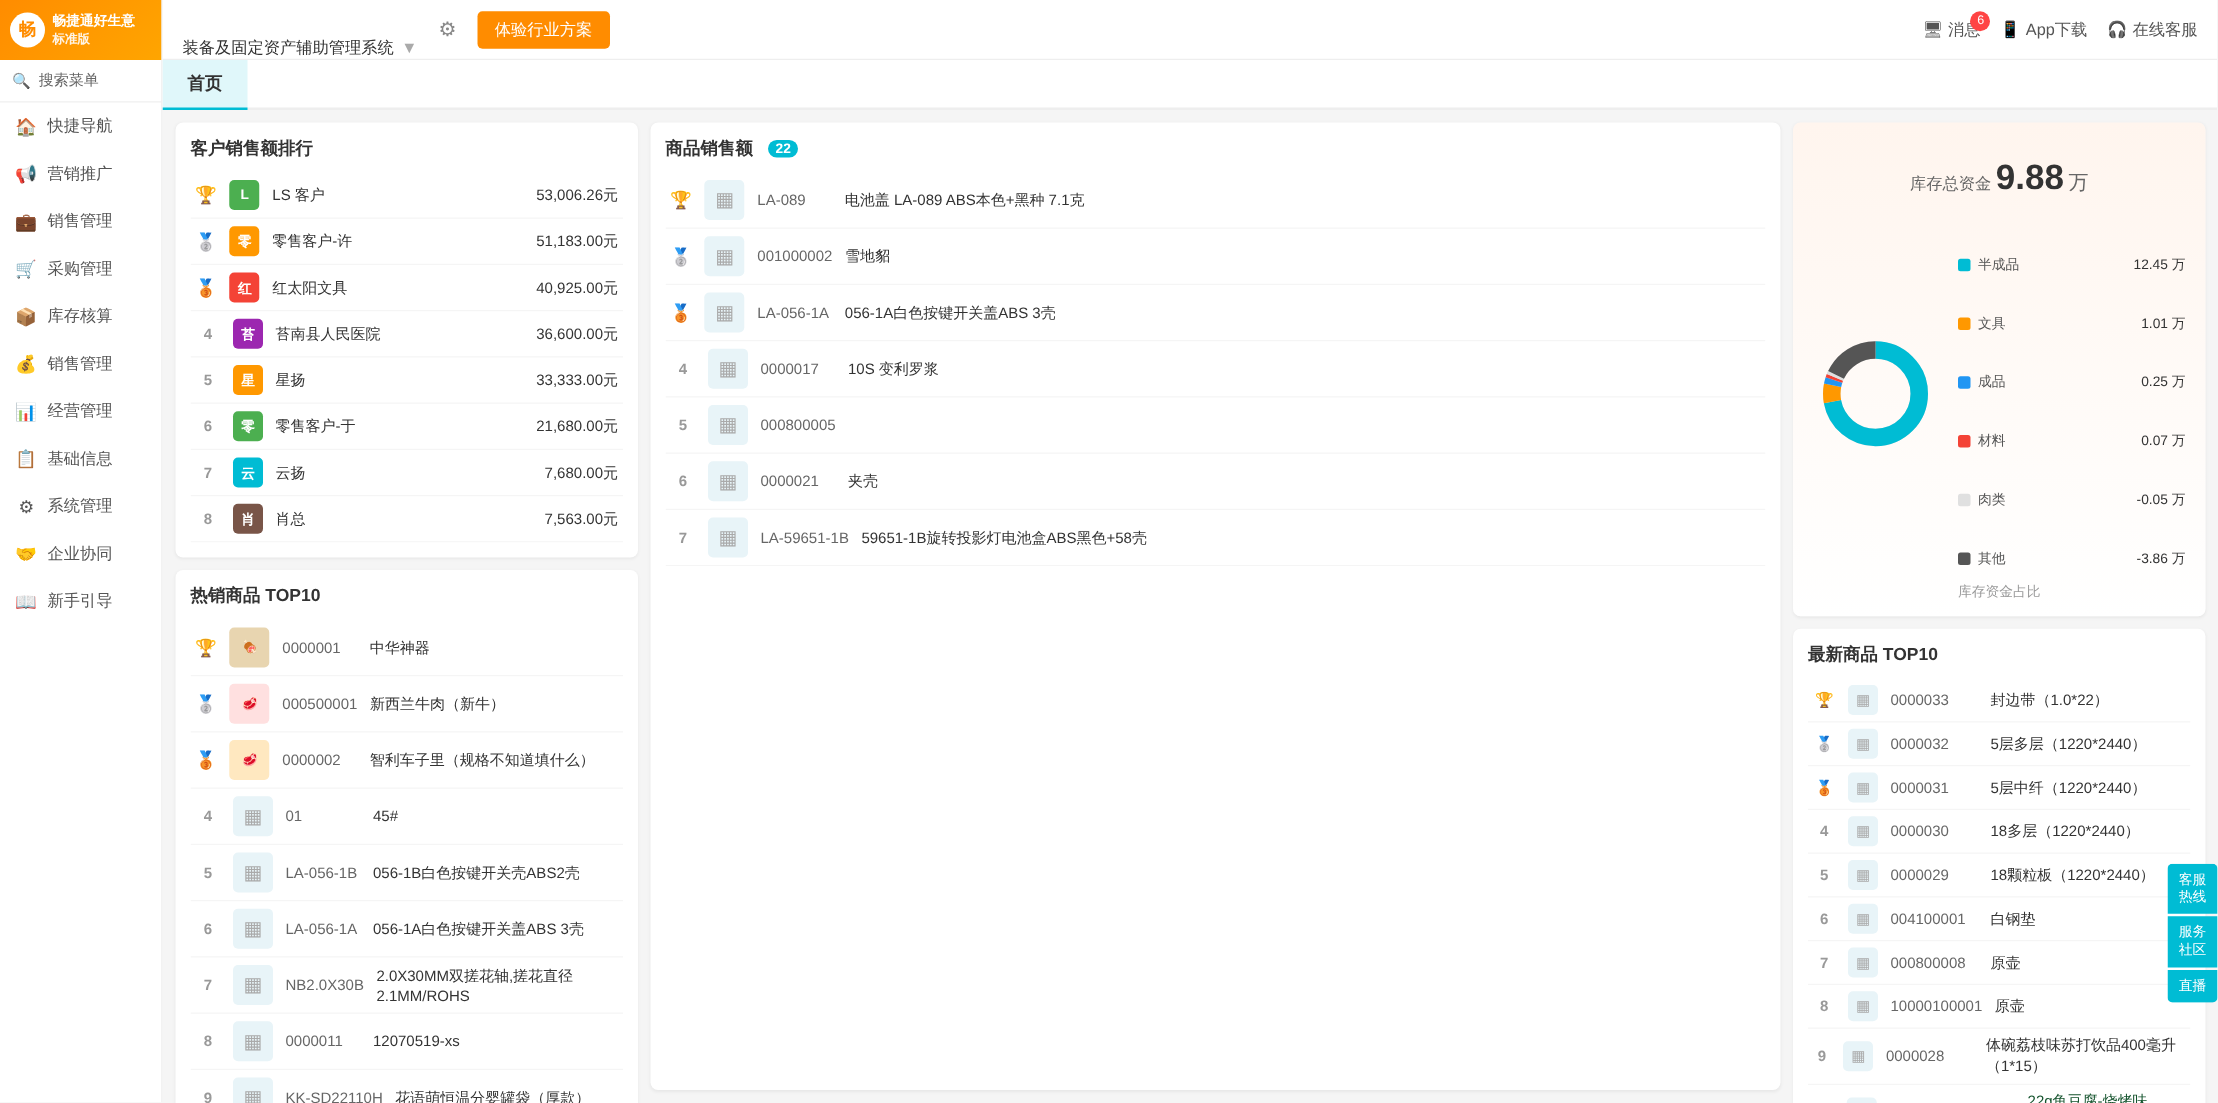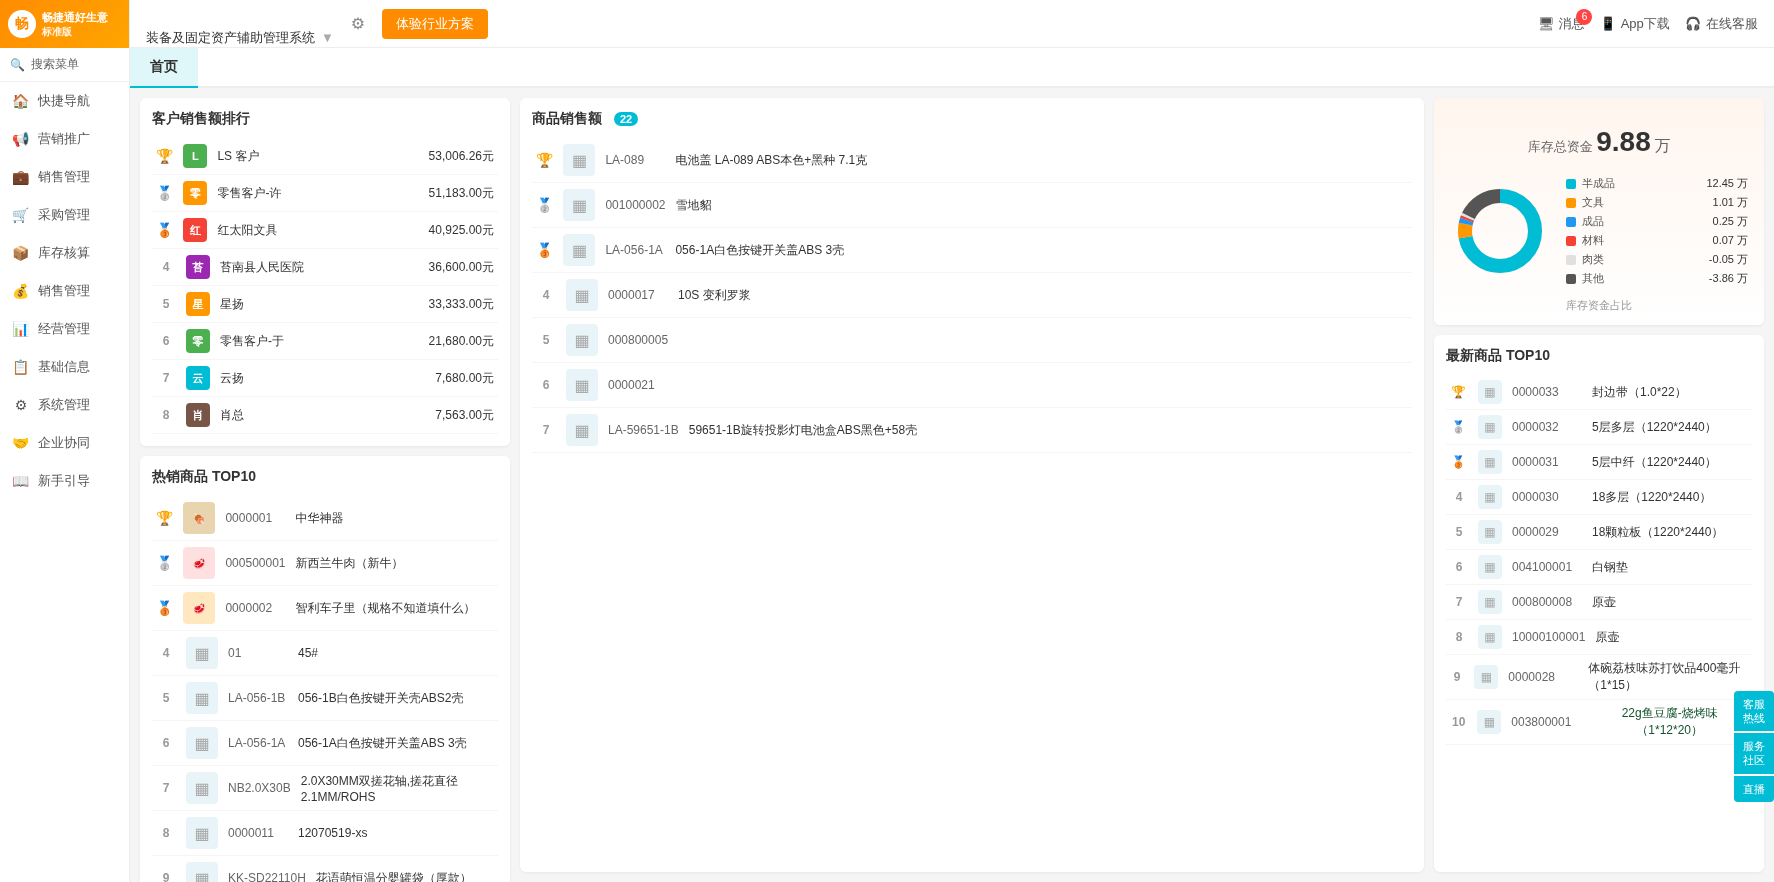--- a/index.html
+++ b/index.html
@@ -305,20 +305,21 @@
       height: 100px;
       flex-shrink: 0;
     }
     .legend { display: flex; flex-direction: column; gap: 4px; flex: 1; }
     .legend-item {
       display: flex;
       align-items: center;
       gap: 6px;
       font-size: 11px;
       color: #555;
+      margin-top: 28px;
     }
     .legend-dot {
       width: 10px;
       height: 10px;
       border-radius: 2px;
       flex-shrink: 0;
     }
     .legend-label { flex: 1; }
     .legend-value { color: #333; font-weight: 500; white-space: nowrap; }
     .inventory-footer {
@@ -637,20 +638,21 @@
           </div>
           <div class="product-item">
             <span class="rank-num">5</span>
             <div class="product-icon-placeholder">▦</div>
             <span class="product-code">000800005</span>
           </div>
           <div class="product-item">
             <span class="rank-num">6</span>
             <div class="product-icon-placeholder">▦</div>
             <span class="product-code">0000021</span>
+            <span class="product-name">夹壳</span>
           </div>
           <div class="product-item">
             <span class="rank-num">7</span>
             <div class="product-icon-placeholder">▦</div>
             <span class="product-code">LA-59651-1B</span>
             <span class="product-name">59651-1B旋转投影灯电池盒ABS黑色+58壳</span>
           </div>
         </div>
       </div>
     </div>

